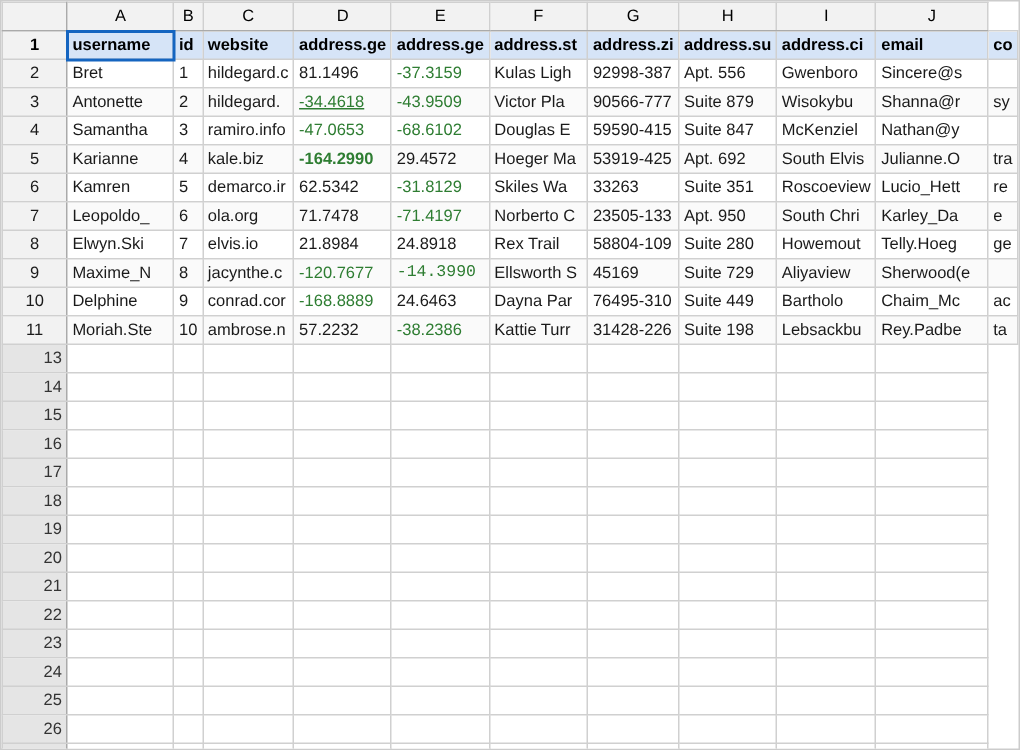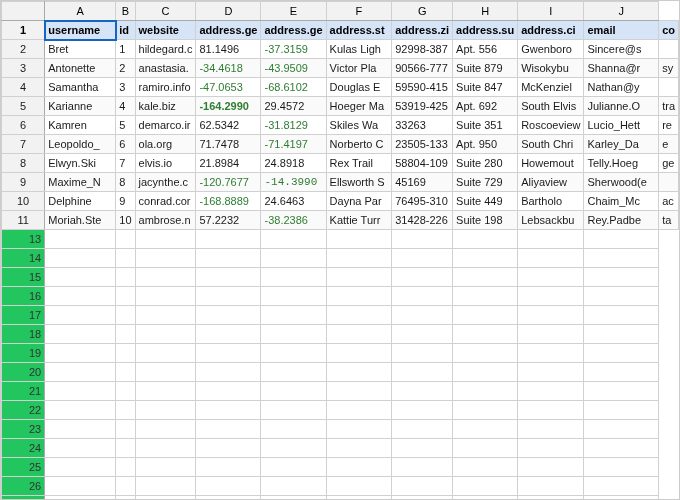--- a/index.html
+++ b/index.html
@@ -64,21 +64,21 @@
     }
     tr.data-row td.row-num {
       background: #f2f2f2;
     }
     
     tr.empty-row td {
       background: #fff;
       color: transparent;
     }
     tr.empty-row td.row-num {
-      background: #22c55e;
+      background: #e5e5e5;
       color: #333;
       padding-left: 27px;
     }
     
     td.selected {
       background: #d6e4f7 !important;
       outline: 2px solid #1565c0;
       outline-offset: -1px;
     }
   </style>
@@ -139,22 +139,22 @@
           <td>92998-387</td>
           <td>Apt. 556</td>
           <td>Gwenboro</td>
           <td>Sincere@s</td>
           <td></td>
         </tr>
         <tr class="data-row">
           <td class="row-num">3</td>
           <td>Antonette</td>
           <td>2</td>
-          <td>anastasia.</td>
-          <td style="color: rgb(46, 125, 50);">-34.4618</td>
+          <td>hildegard.</td>
+          <td style="color: rgb(46, 125, 50); text-decoration: underline;">-34.4618</td>
           <td style="color: rgb(46, 125, 50);">-43.9509</td>
           <td>Victor Pla</td>
           <td>90566-777</td>
           <td>Suite 879</td>
           <td>Wisokybu</td>
           <td>Shanna@r</td>
           <td>sy</td>
         </tr>
         <tr class="data-row">
           <td class="row-num">4</td>

